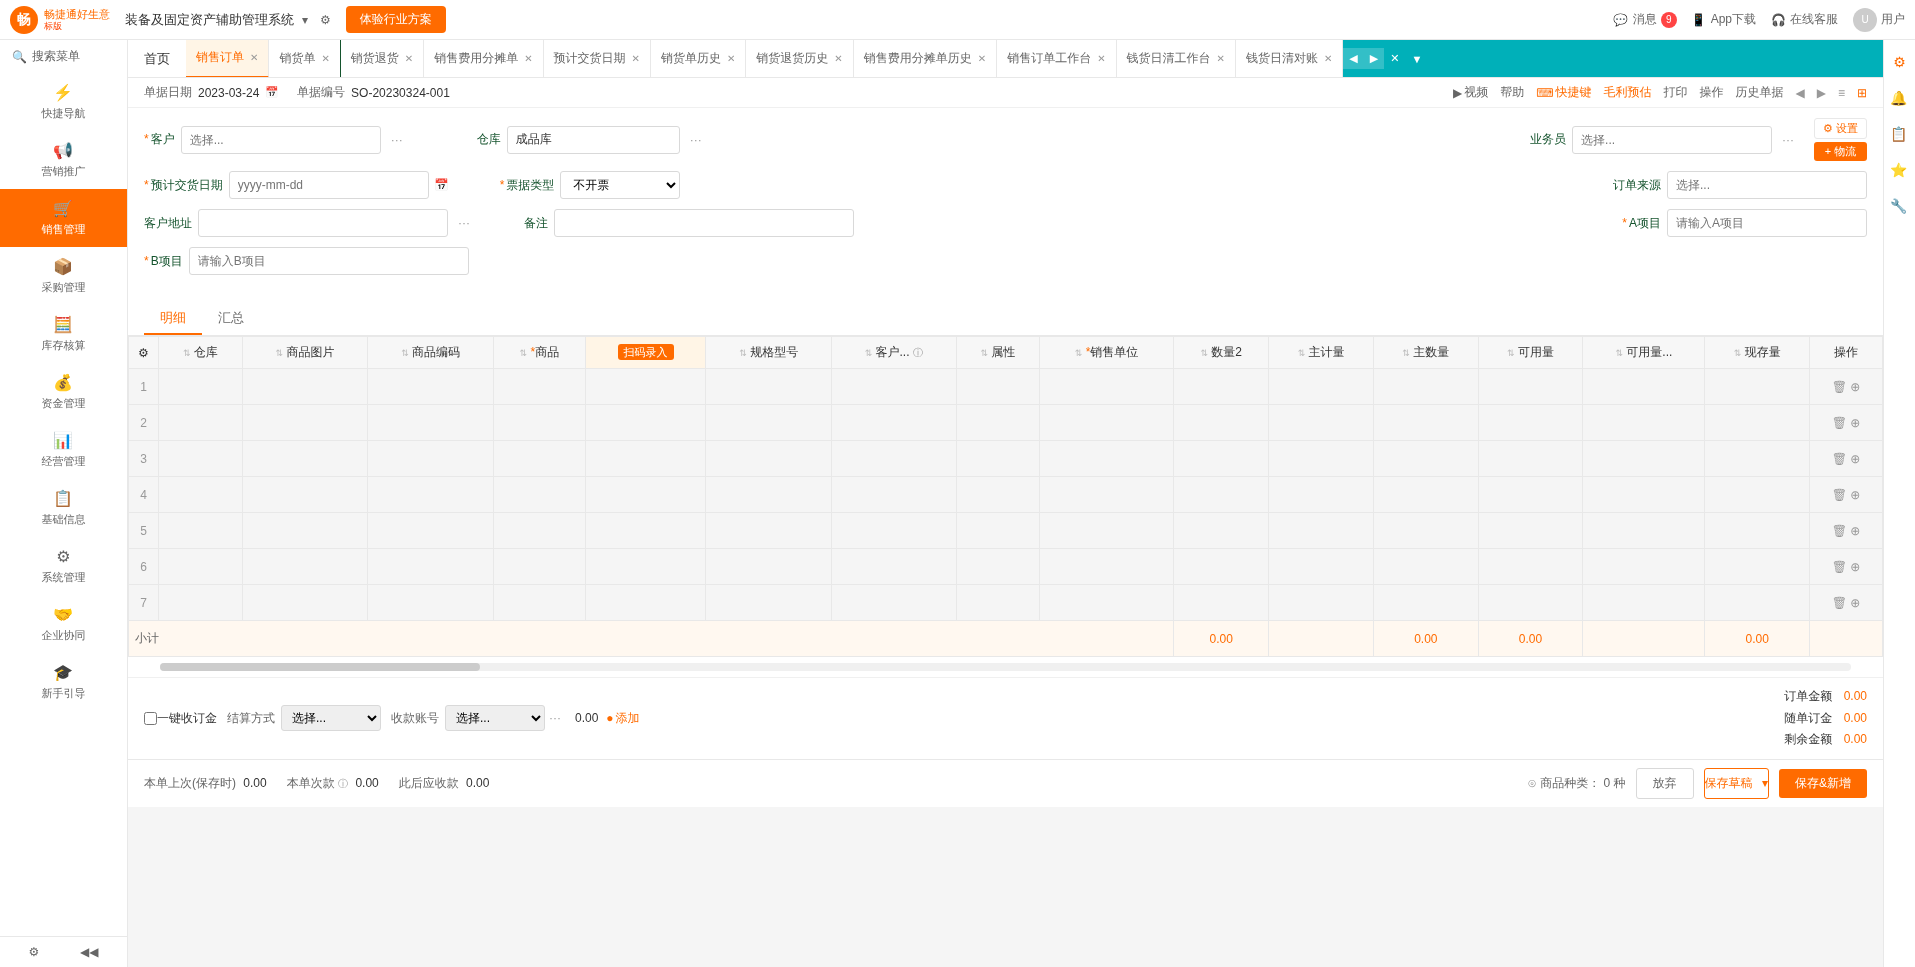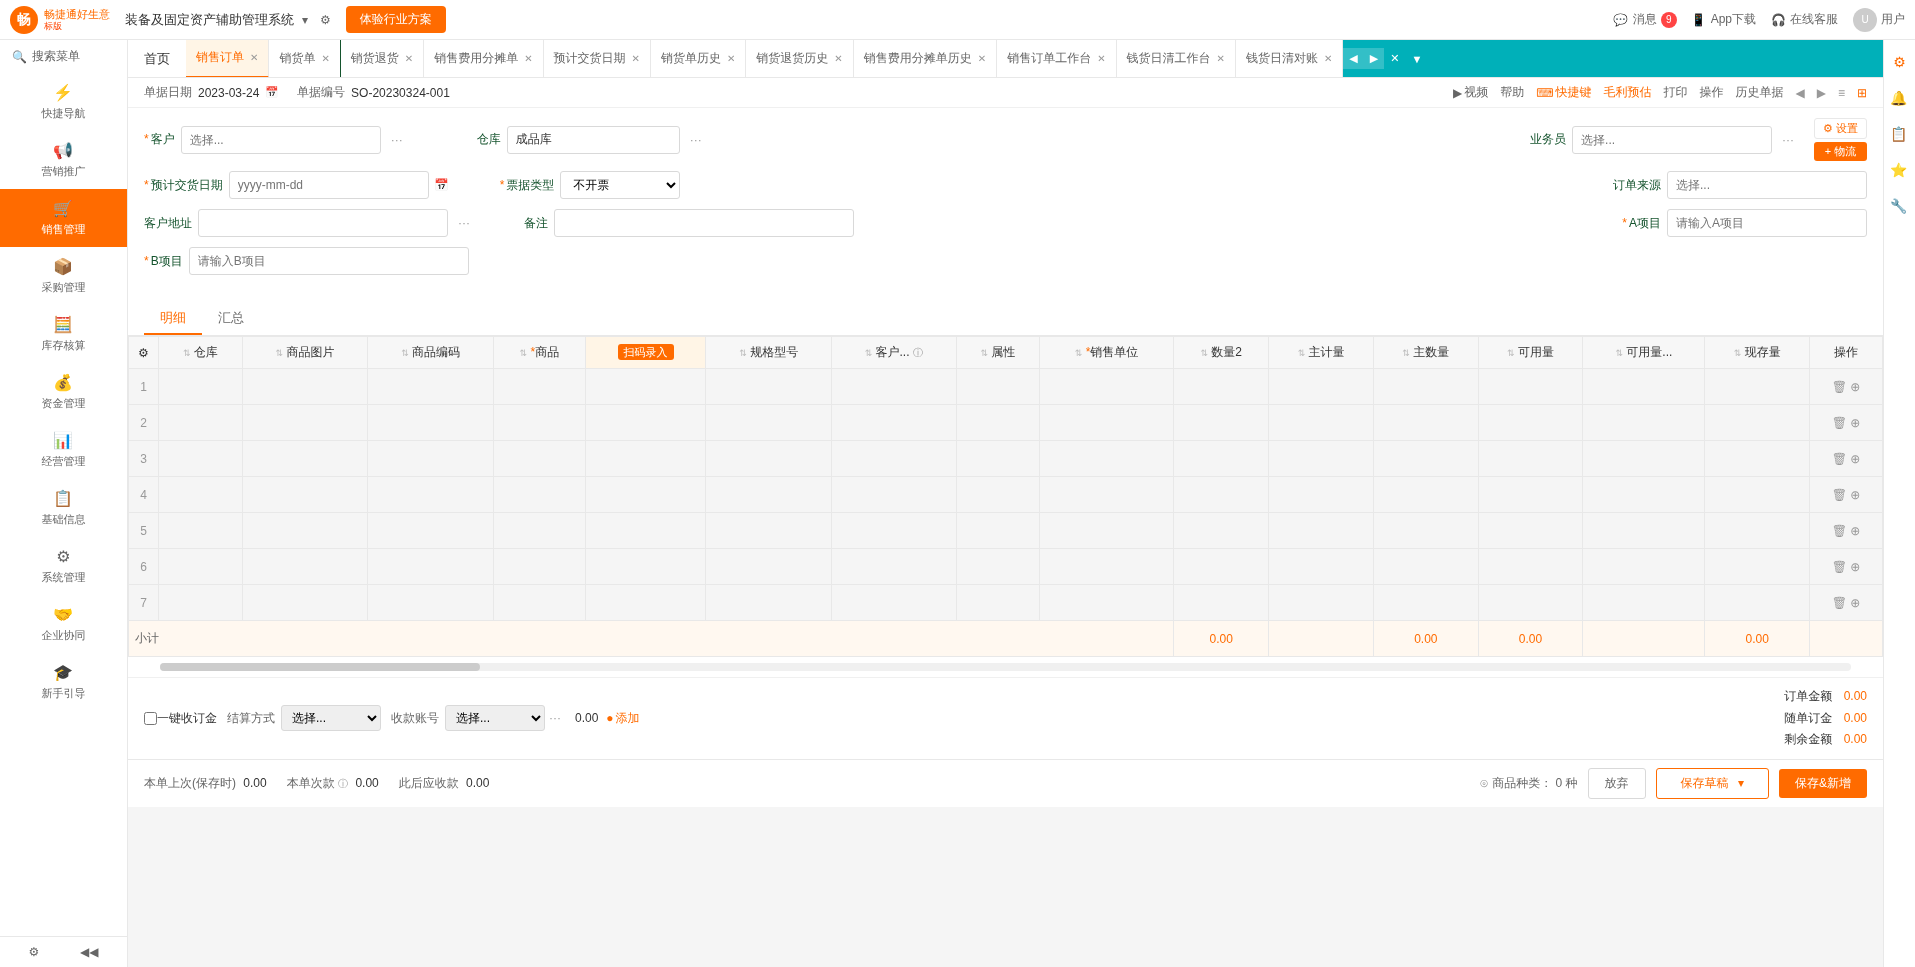--- a/index.html
+++ b/index.html
@@ -57,21 +57,21 @@
     .row-num { color: #999; }
     .table-wrapper { overflow-x: auto; }
     .checkbox-label { display: flex; align-items: center; font-size: 12px; cursor: pointer; }
     .bottom-input { border: 1px solid #d9d9d9; border-radius: 3px; padding: 3px 6px; font-size: 12px; height: 26px; min-width: 100px; }
     .add-btn { color: #ff6b00; cursor: pointer; font-size: 12px; display: flex; align-items: center; gap: 2px; }
 
     
     .footer-bar { background: #fff; border-top: 1px solid #e8e8e8; padding: 8px 16px; display: flex; align-items: center; }
     .footer-info { display: flex; align-items: center; gap: 20px; font-size: 12px; color: #666; }
     .btn-discard { border: 1px solid #d9d9d9; background: #fff; color: #666; border-radius: 3px; padding: 6px 16px; font-size: 12px; cursor: pointer; }
-    .btn-save-draft { border: 1px solid #ff6b00; background: #fff; color: #ff6b00; border-radius: 3px; padding: 6px 24px; font-size: 12px; cursor: pointer; }
+    .btn-save-draft { border: 1px solid #ff6b00; background: #fff; color: #ff6b00; border-radius: 3px; padding: 6px 0; font-size: 12px; cursor: pointer; }
     .btn-save-new { background: #ff6b00; color: #fff; border: none; border-radius: 3px; padding: 6px 16px; font-size: 12px; cursor: pointer; }
 
     
     .right-sidebar { width: 32px; background: #fff; border-left: 1px solid #e8e8e8; display: flex; flex-direction: column; align-items: center; padding: 8px 0; gap: 8px; flex-shrink: 0; }
     .right-sidebar-icon { cursor: pointer; color: #666; font-size: 14px; width: 28px; height: 28px; display: flex; align-items: center; justify-content: center; border-radius: 4px; }
     .right-sidebar-icon.orange { color: #ff6b00; }
     .sort-icon { color: #bbb; font-size: 9px; vertical-align: middle; }
 
     .scrollbar-track { height: 8px; background: #f0f0f0; margin: 2px 16px; border-radius: 4px; }
     .scrollbar-thumb { height: 8px; width: 320px; background: #ccc; border-radius: 4px; cursor: pointer; }

